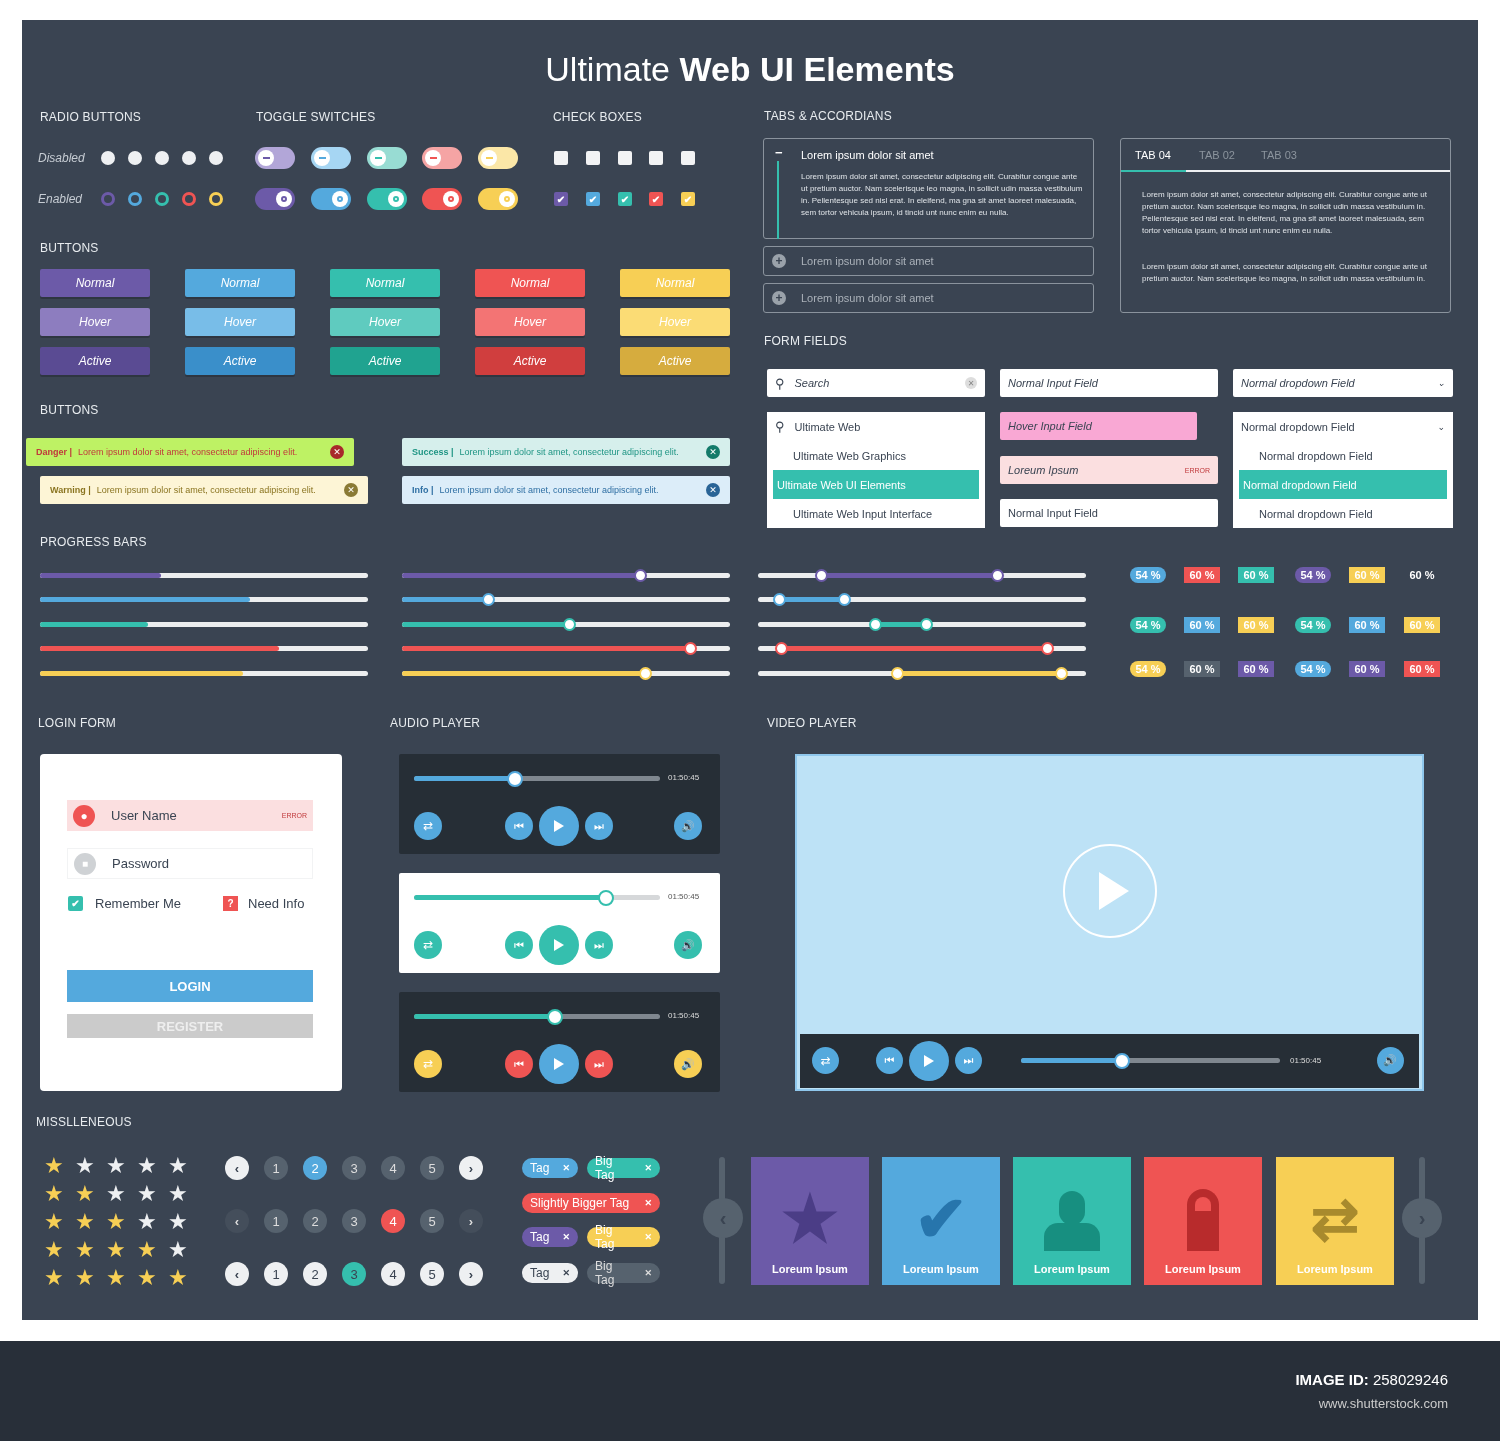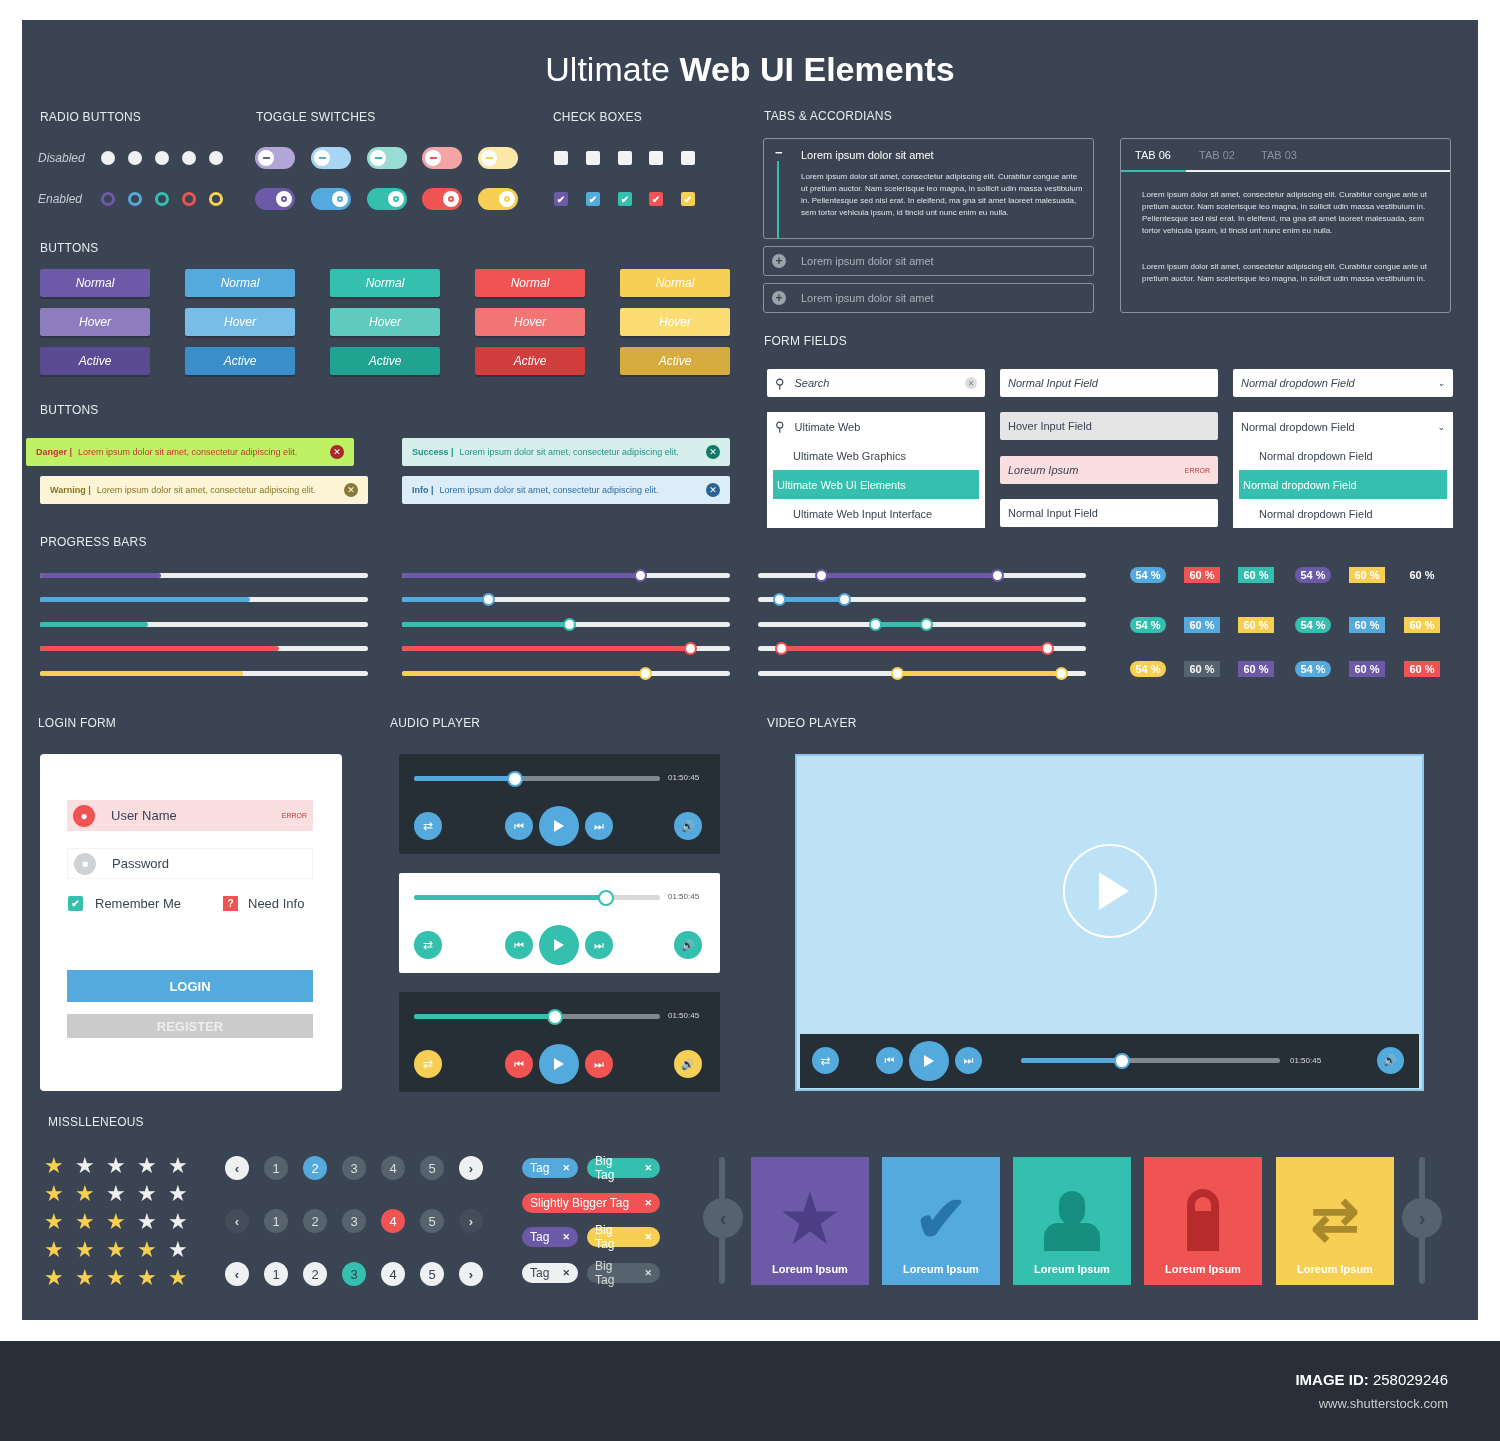--- a/index.html
+++ b/index.html
@@ -149,21 +149,21 @@
   <div class="abs acc" style="left:741px;top:226px;width:331px;height:30px">
     <div class="abs plus" style="left:8px;top:7px">+</div>
     <div class="abs h" style="left:37px;top:8px;color:#aab1b9">Lorem ipsum dolor sit amet</div>
   </div>
   <div class="abs acc" style="left:741px;top:263px;width:331px;height:30px">
     <div class="abs plus" style="left:8px;top:7px">+</div>
     <div class="abs h" style="left:37px;top:8px;color:#aab1b9">Lorem ipsum dolor sit amet</div>
   </div>
 
   <div class="abs acc" style="left:1098px;top:118px;width:331px;height:175px">
-    <div class="abs" style="left:14px;top:10px;color:#fff;font-size:11px">TAB 06</div>
+    <div class="abs" style="left:14px;top:10px;color:#fff;font-size:11px">TAB 04</div>
     <div class="abs" style="left:78px;top:10px;color:#8b949d;font-size:11px">TAB 02</div>
     <div class="abs" style="left:140px;top:10px;color:#8b949d;font-size:11px">TAB 03</div>
     <div class="abs" style="left:0;top:31px;width:329px;height:2px;background:#eef0f2"></div>
     <div class="abs" style="left:0;top:31px;width:65px;height:2px;background:#35bfae"></div>
     <div class="abs body" style="left:21px;top:50px;width:286px;color:#e0e4e8;font-size:8px;line-height:12px">Lorem ipsum dolor sit amet, consectetur adipiscing elit. Curabitur congue ante ut pretium auctor. Nam scelerisque leo magna, in sollicit udin massa vestibulum in. Pellentesque sed nisl erat. In eleifend, ma gna sit amet laoreet malesuada, sem tortor vehicula ipsum, id tincid unt nunc enim eu nulla.</div>
     <div class="abs body" style="left:21px;top:122px;width:286px;color:#e0e4e8;font-size:8px;line-height:12px">Lorem ipsum dolor sit amet, consectetur adipiscing elit. Curabitur congue ante ut pretium auctor. Nam scelerisque leo magna, in sollicit udin massa vestibulum in.</div>
   </div>
 
   <div class="abs sec" style="left:18px;top:221px">BUTTONS</div>
   <div class="abs btn" style="left:18px;top:249px;background:#6c5aa8">Normal</div>
@@ -214,21 +214,21 @@
     <div class="field" style="height:29px">
         <span style="font-size:13px;margin-right:10px">⚲</span>
         <span>Ultimate Web</span>
       </div>
     <div class="opt">Ultimate Web Graphics</div>
     <div class="opt sel">Ultimate Web UI Elements</div>
     <div class="opt">Ultimate Web Input Interface</div>
   </div>
 
   <div class="abs field" style="left:978px;top:349px;width:218px;font-style:italic">Normal Input Field</div>
-  <div class="abs field" style="left:978px;top:392px;width:218px;background:#e5e5e5">Hover Input Field</div>
+  <div class="abs field" style="left:978px;top:392px;width:197px;font-style:italic;background:#f9a8d4">Hover Input Field</div>
   <div class="abs field" style="left:978px;top:436px;width:218px;background:#fbdfe0;font-style:italic">
       <span>Loreum Ipsum</span>
       <span style="margin-left:auto;color:#c0393b;font-size:7px;font-style:normal">ERROR</span>
     </div>
   <div class="abs field" style="left:978px;top:479px;width:218px">Normal Input Field</div>
 
   <div class="abs field" style="left:1211px;top:349px;width:220px;font-style:italic">
       <span>Normal dropdown Field</span>
       <span style="margin-left:auto;font-size:9px">⌄</span>
     </div>
@@ -443,21 +443,21 @@
           <div class="f" style="width:38%;background:#54a9dd"></div>
           <div class="thumb" style="left:93px;border-color:#54a9dd;width:16px;height:16px;top:-5px"></div>
         </div>
       <div class="abs" style="left:490px;top:22px;color:#ddd;font-size:8px">01:50:45</div>
       <div class="abs pbtn" style="left:577px;top:13px;width:27px;height:27px;background:#54a9dd;font-size:11px">
           <span>🔊</span>
         </div>
     </div>
   </div>
 
-  <div class="abs sec" style="left:26px;top:1095px">MISSLLENEOUS</div>
+  <div class="abs sec" style="left:14px;top:1095px">MISSLLENEOUS</div>
 
   <div class="abs" style="left:22px;top:1135px;display:grid;grid-template-columns:repeat(5,31px);row-gap:6px">
     <span class="star" style="color:#f7cf55">★</span>
       <span class="star" style="color:#eef0f2">★</span>
       <span class="star" style="color:#eef0f2">★</span>
       <span class="star" style="color:#eef0f2">★</span>
       <span class="star" style="color:#eef0f2">★</span>
     <span class="star" style="color:#f7cf55">★</span>
       <span class="star" style="color:#f7cf55">★</span>
       <span class="star" style="color:#eef0f2">★</span>

